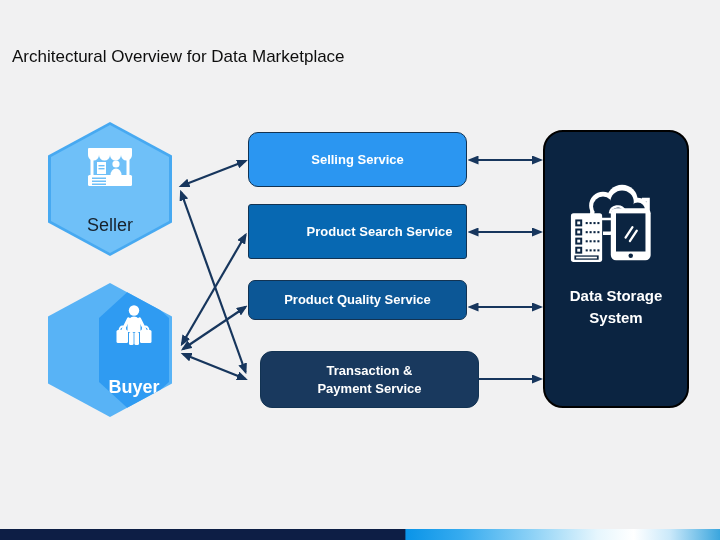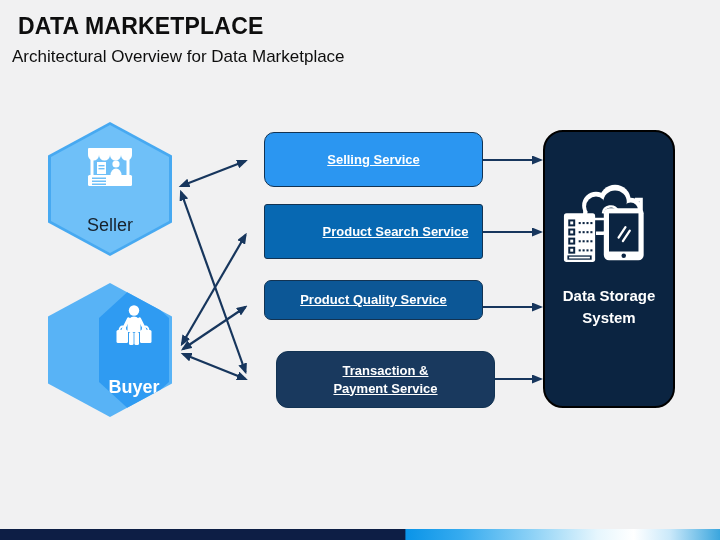--- a/index.html
+++ b/index.html
@@ -31,34 +31,34 @@
   .hex.seller { left:48px; top:122px; background:var(--seller-border,#47A9F1); }
   .hex.seller .hex-inner { background:var(--seller-fill,#6FC0F8); }
   .hex.buyer { left:48px; top:283px; background:var(--buyer-border,#58B3F6); }
   .hex.buyer .hex-inner { background:var(--buyer-fill,#2F9BF2);margin-left:48px; }
   .hex-label { font-size:18px; }
   .hex.seller .hex-label { color:var(--seller-text,#17212B); font-weight:500; }
   .hex.buyer .hex-label { color:var(--buyer-text,#fff); font-weight:bold; }
   .hex .icon { line-height:0; }
   
   .svc {
-    position:absolute; left:264px; width:219px; box-sizing:border-box;
+    position:absolute; left:248px; width:219px; box-sizing:border-box;
     display:flex; align-items:center; justify-content:center;
     color:#fff; font-weight:bold; font-size:13px; text-align:center;
-    border:1.5px solid var(--box-border,#123353); line-height:1.35;text-decoration:underline;
+    border:1.5px solid var(--box-border,#123353); line-height:1.35;
   }
   .svc span { display:inline-block; max-width:170px; }
   .svc.s0 { top:132px; height:55px; background:var(--service-selling,#2B96F1); border-radius:10px; }
   .svc.s1 { top:204px; height:55px; background:var(--service-search,#0768B2); border-radius:3px;padding-left:44px; }
   .svc.s2 { top:280px; height:40px; background:var(--service-quality,#0C5796); border-radius:7px; }
   .svc.s3 { top:351px; height:57px; background:var(--service-transaction,#19395E); border-radius:12px;margin-left:12px; }
   .svc.s3 span { max-width:130px; }
   
   .storage {
-    position:absolute; left:543px; top:130px; width:132px; height:278px; box-sizing:border-box;
+    position:absolute; left:543px; top:130px; width:146px; height:278px; box-sizing:border-box;
     background:var(--storage-fill,#0B2441); border:2.5px solid var(--storage-border,#000);
     border-radius:20px; display:flex; flex-direction:column; align-items:center; padding-top:50px;
   }
   .storage .icon { line-height:0; }
   .storage-label {
     margin-top:16px; color:#fff; font-weight:bold; font-size:15px;
     text-align:center; line-height:1.45; max-width:104px;
   }
   
   svg.connectors { position:absolute; left:0; top:0; pointer-events:none; }
@@ -71,21 +71,20 @@
       var(--bar-navy,#0D1E45) 0%, var(--bar-navy,#0D1E45) 56.2%,
       var(--bar-blue,#0A94E8) 56.4%, #36ABEF 64%, #8ED2F6 74%,
       #E6F6FD 83%, #FFFFFF 88%, #CBE9FA 93%, var(--bar-end,#3BA6DE) 100%);
   }
 </style>
 </head>
 <body>
 
 <div class="slide">
 
-  <h1 class="title">DATA MARKETPLACE</h1>
   <p class="subtitle">Architectural Overview for Data Marketplace</p>
 
   <svg class="connectors" width="720" height="540" viewBox="0 0 720 540" aria-hidden="true">
     <defs>
       <marker id="ah-end" markerUnits="userSpaceOnUse" markerWidth="11" markerHeight="9" refX="8.5" refY="4.5" orient="auto">
         <path class="arrowhead" d="M0 0 L11 4.5 L0 9 Z"></path>
       </marker>
       <marker id="ah-start" markerUnits="userSpaceOnUse" markerWidth="11" markerHeight="9" refX="8.5" refY="4.5" orient="auto-start-reverse">
         <path class="arrowhead" d="M0 0 L11 4.5 L0 9 Z"></path>
       </marker>

